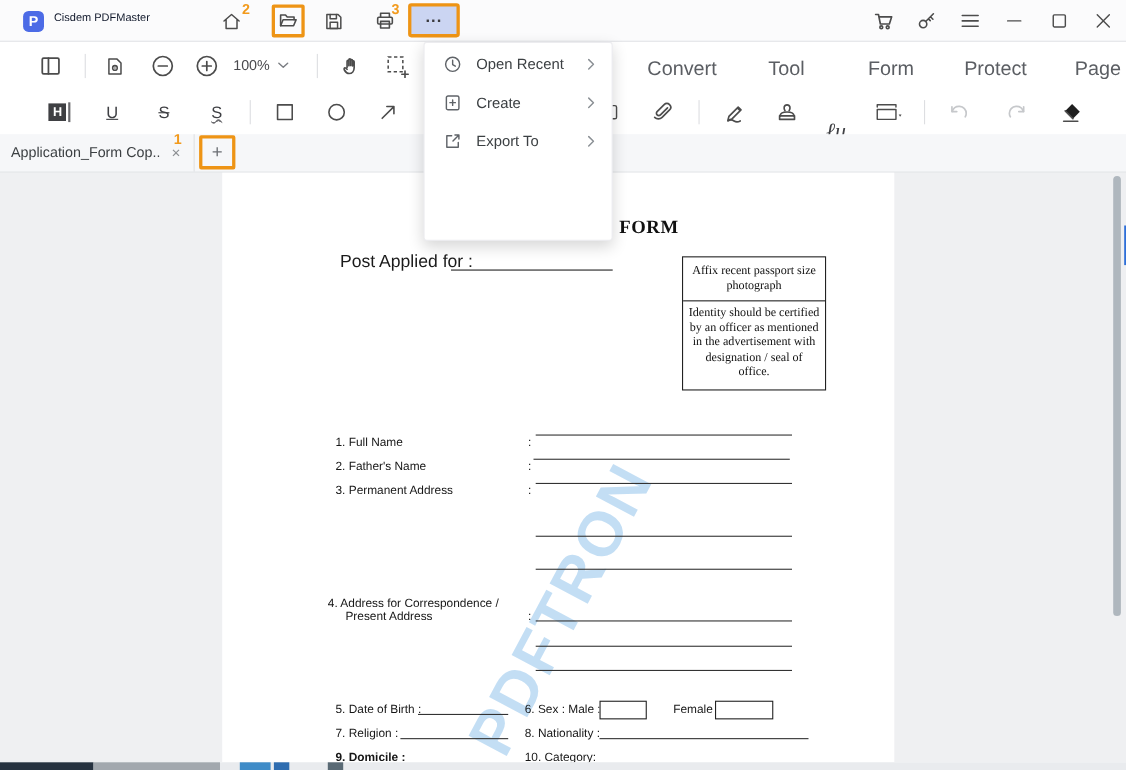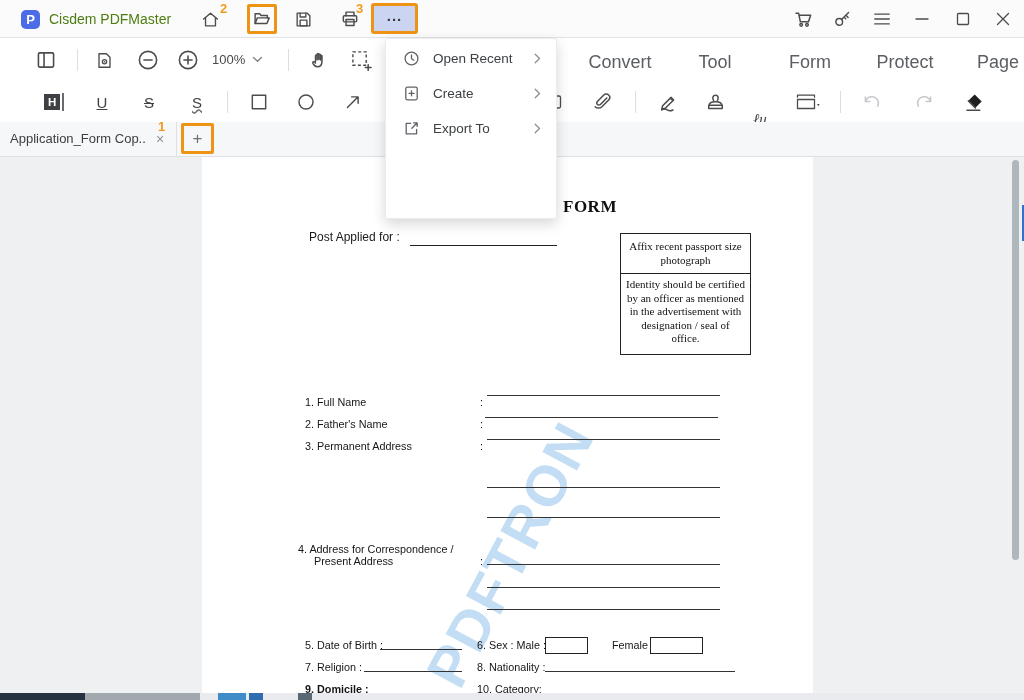--- a/index.html
+++ b/index.html
@@ -7,61 +7,61 @@
   body { font-family:"Liberation Sans", sans-serif; background:#fff; overflow:hidden; }
   #app { position:relative; width:1024px; height:700px; background:#fff; overflow:hidden; }
   .ico { display:flex; align-items:center; justify-content:center; }
   svg { display:block; }
   .stroke { fill:none; stroke:#4c4c4c; stroke-width:1.3; stroke-linecap:round; stroke-linejoin:round; }
   .stroke-gray { fill:none; stroke:#c6c8cb; stroke-width:1.4; stroke-linecap:round; stroke-linejoin:round; }
 
   
   .titlebar { position:absolute; left:0; top:0; width:1024px; height:38px; background:#fbfbfc; border-bottom:1px solid #e2e3e6; }
   .logo { position:absolute; left:21px; top:10px; width:19px; height:19px; background:#4c6be6; border-radius:5px; color:#fff; font-weight:bold; font-size:13px; display:flex; align-items:center; justify-content:center; }
-  .appname { position:absolute; left:49px; top:11px; font-size:14px; color:#4d7c0f; }
+  .appname { position:absolute; left:49px; top:11px; font-size:10px; color:#0f172a; }
   .tb-btn { position:absolute; top:6px; width:28px; height:26px; }
   .callout-box { position:absolute; border:3px solid #ee9415; border-radius:2px; }
   .callout-num { position:absolute; color:#f29a1c; font-size:13px; font-weight:bold; }
   .dots-btn { position:absolute; left:371px; top:3px; width:47px; height:31px; background:#cbd5f2; border:3px solid #ee9415; border-radius:3px; display:flex; align-items:center; justify-content:center; font-size:15px; letter-spacing:1px; color:#3a3a3e; font-weight:bold; padding-bottom:6px; }
 
   
   .row2 { position:absolute; left:0; top:39px; width:1024px; height:43px; background:#fff; }
   .row3 { position:absolute; left:0; top:82px; width:1024px; height:40px; background:#fff; }
   .t-ic { position:absolute; width:30px; height:30px; }
   .row2 .t-ic { top:6px; } .row3 .t-ic { top:5px; }
   .vdiv { position:absolute; width:1px; background:#dddee1; }
   .zoomlabel { position:absolute; left:212px; top:13px; font-size:13px; color:#4a4a4e; display:flex; align-items:center; gap:7px; }
   .ribbon-tab { position:absolute; top:13px; transform:translateX(-50%); font-size:18px; color:#5b5e63; white-space:nowrap; }
   .glyph { font-size:15px; color:#3f4044; }
   .h-block { width:16px; height:16px; background:#3f4043; color:#fff; font-size:11.5px; font-weight:bold; display:flex; align-items:center; justify-content:center; }
   .h-cursor { width:1.5px; height:18px; background:#6b6b6f; margin-left:2px; }
   .u-glyph { text-decoration:underline; }
   .s-glyph { text-decoration:line-through; }
   .sq-glyph { text-decoration:underline; text-decoration-style:wavy; text-decoration-color:#6b6b6f; }
-  .sig-glyph { font-family:"Liberation Serif", serif; font-style:italic; font-size:15px; border-bottom:1.4px solid #4c4c4c; padding:0 3px 1px 3px; color:#3f4044;margin-top:36px; }
+  .sig-glyph { font-family:"Liberation Serif", serif; font-style:italic; font-size:20px; border-bottom:1.4px solid #4c4c4c; padding:0 3px 1px 3px; color:#3f4044;margin-top:36px; }
 
   
   .tabbar { position:absolute; left:0; top:122px; width:1024px; height:35px; background:#f6f7f9; border-bottom:1px solid #dfe0e3; }
   .doctab-label { position:absolute; left:10px; top:9px; font-size:13px; color:#3c4043; max-width:135px; white-space:nowrap; overflow:hidden; }
   .doctab-close { position:absolute; left:150px; top:7px; width:20px; height:20px; color:#8d9094; font-size:14px; }
   .tab-sep { position:absolute; left:176px; top:0; width:1px; height:34px; background:#e0e1e4; }
   .newtab-box { position:absolute; left:181px; top:123px; width:33px; height:31px; border:3px solid #ee9415; border-radius:2px; display:flex; align-items:center; justify-content:center; font-size:17px; color:#6d7075; background:#f6f7f9; }
 
   
   .menu { position:absolute; left:385px; top:38px; width:172px; height:181px; background:#fff; border:1px solid #ececef; border-radius:3px; box-shadow:0 5px 14px rgba(0,0,0,0.16); z-index:60; padding-top:2px; }
   .mi { position:relative; height:35px; display:flex; align-items:center; padding-left:17px; cursor:default; }
   .mi-icon { width:17px; height:17px; margin-right:13px; display:flex; align-items:center; justify-content:center; }
   .mi-label { font-size:13.5px; color:#3c4043; }
   .mi-chevron { position:absolute; right:15px; top:12px; }
 
   
   .docarea { position:absolute; left:0; top:157px; width:1024px; height:536px; background:#eff0f2; }
   .page { position:absolute; left:202px; top:0; width:611px; height:536px; background:#fff; overflow:hidden; }
   .doc-title { position:absolute; left:361px; top:40px; font-family:"Liberation Serif", serif; font-size:17px; font-weight:600; letter-spacing:0.5px; color:#111; }
-  .post-applied { position:absolute; left:107px; top:73px; font-size:12px; color:#1a1a1a; }
+  .post-applied { position:absolute; left:107px; top:73px; font-size:16px; color:#1a1a1a; }
   .pa-line { position:absolute; left:208px; top:88px; width:147px; border-bottom:1.2px solid #222; }
   .photobox { position:absolute; left:418px; top:76px; width:131px; height:122px; border:1.3px solid #222; }
   .photobox .cell1 { height:40px; border-bottom:1.3px solid #222; font-family:"Liberation Serif", serif; font-size:11px; text-align:center; padding-top:5px; line-height:14px; color:#111; }
   .photobox .cell2 { font-family:"Liberation Serif", serif; font-size:11px; text-align:center; padding:4px 5px; line-height:13.5px; color:#111; }
   .flabel { position:absolute; font-size:10.8px; color:#161616; white-space:nowrap; }
   .fcolon { position:absolute; font-size:10.8px; color:#161616; }
   .fline { position:absolute; border-bottom:1px solid #333; }
   .sexbox { position:absolute; border:1.3px solid #222; background:#fff; }
   .cat-table { position:absolute; left:346px; top:521px; display:flex; }
   .cat-cell { border:1px solid #222; border-left:none; height:17px; font-size:10.5px; display:flex; align-items:center; justify-content:center; color:#111; }

